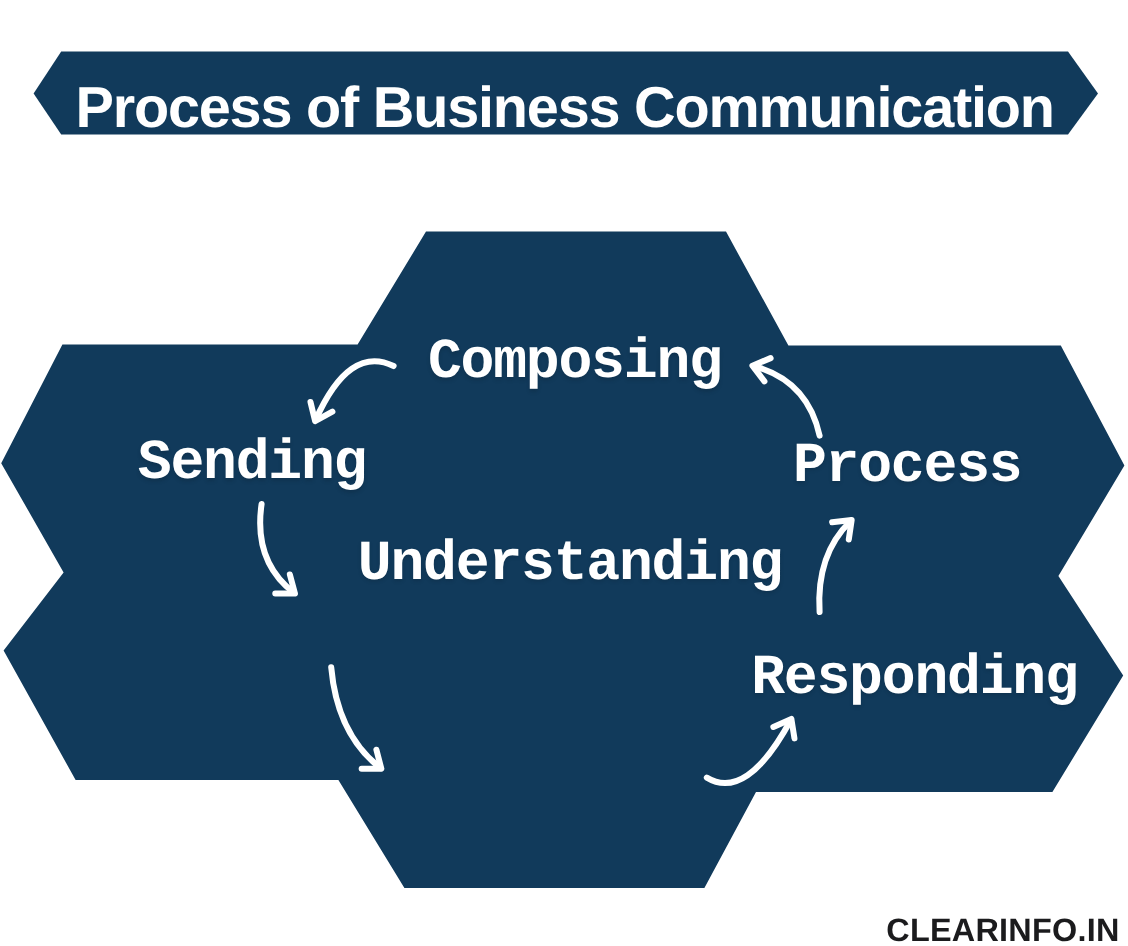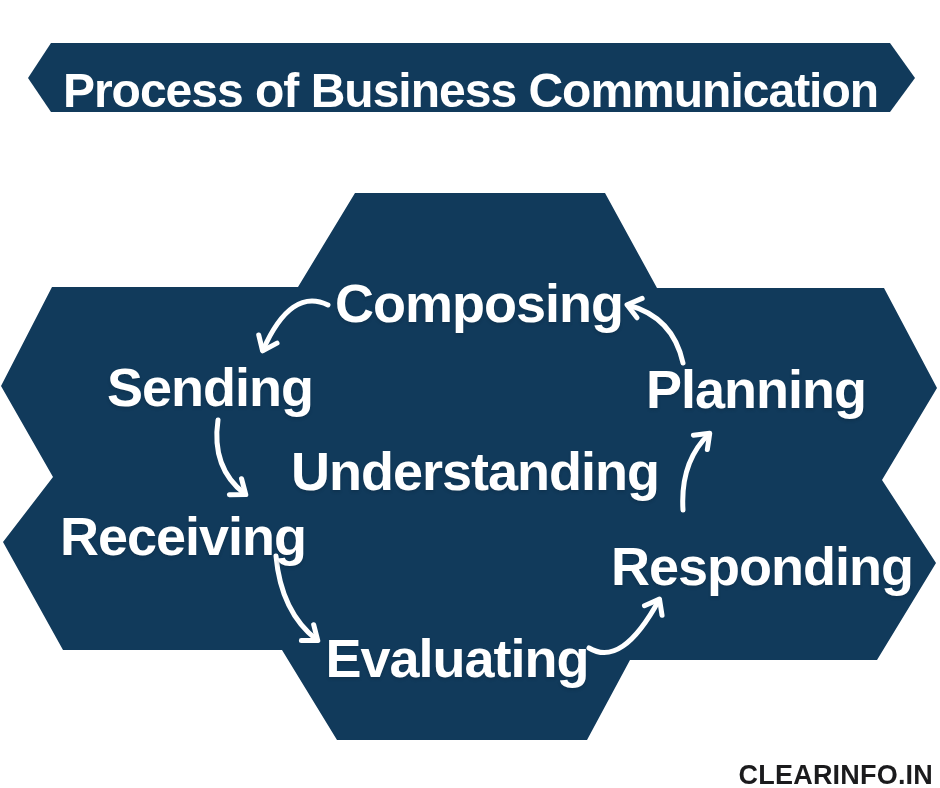--- a/index.html
+++ b/index.html
@@ -36,25 +36,26 @@
     font-size: 48px;
     font-weight: 700;
     letter-spacing: -1px;
     white-space: nowrap;
     margin-top: 12px;
   }
   .node-label {
     position: absolute;
     transform: translate(-50%, -50%);
     color: #ffffff;
-    font-size: 54px;
+    font-size: 47px;
     font-weight: 700;
     letter-spacing: -1px;
     white-space: nowrap;
     text-shadow: 0 2px 3px rgba(10, 30, 48, 0.25);
+    font-family: Liberation Mono, monospace;
   }
   .watermark {
     position: absolute;
     right: 7px;
     top: 760px;
     color: #1b1b1d;
     font-size: 27px;
     font-weight: 700;
     letter-spacing: 0.2px;
     white-space: nowrap;
@@ -83,21 +84,19 @@
       <path d="M 589 648 Q 622 668 659 600" stroke="#ffffff" marker-end="url(#arrowhead)"></path>
       <path d="M 683 510 Q 680 462 709 434" stroke="#ffffff" marker-end="url(#arrowhead)"></path>
       <path d="M 683 363 Q 673 317 628 305" stroke="#ffffff" marker-end="url(#arrowhead)"></path>
     </g>
   </svg>
 
   <div class="banner-title">Process of Business Communication</div>
 
   <div class="node-label" style="left:479px; top:303px;">Composing</div>
   <div class="node-label" style="left:210px; top:387px;">Sending</div>
-  <div class="node-label" style="left:756px; top:389px;">Planning</div>
+  <div class="node-label" style="left:756px; top:389px;">Process</div>
   <div class="node-label" style="left:475px; top:471px;">Understanding</div>
-  <div class="node-label" style="left:183px; top:536px;">Receiving</div>
   <div class="node-label" style="left:762px; top:538px;margin-top:28px;">Responding</div>
-  <div class="node-label" style="left:457px; top:658px;">Evaluating</div>
 
   <div class="watermark">CLEARINFO.IN</div>
 
 </div>
 
 </body></html>

